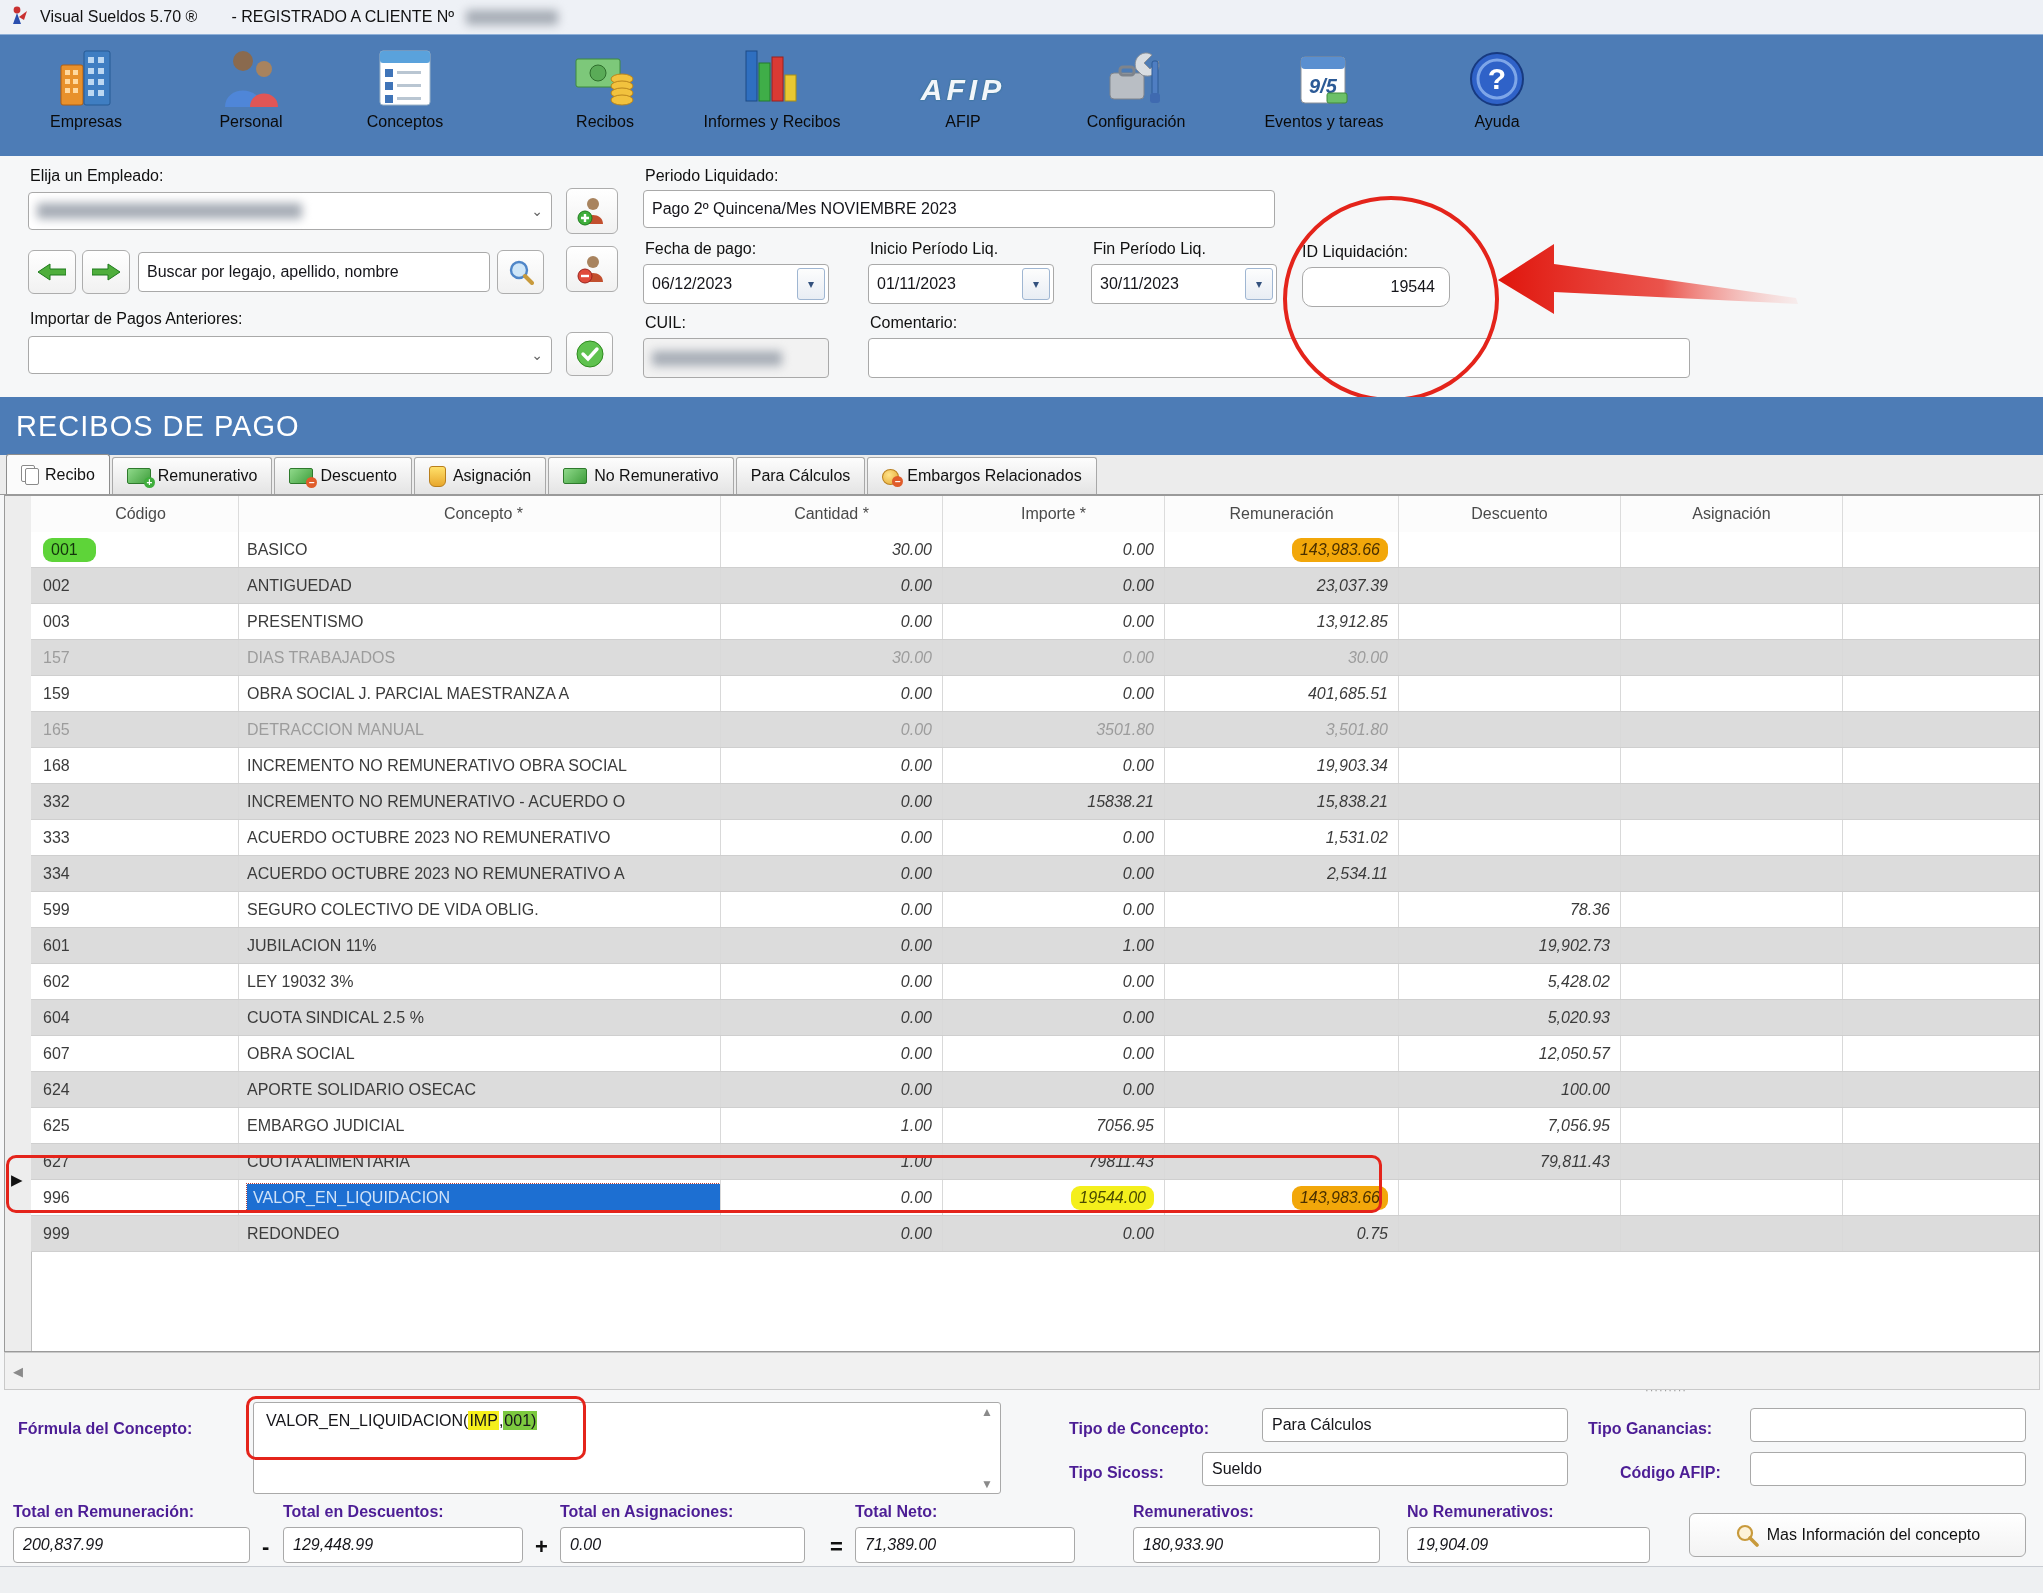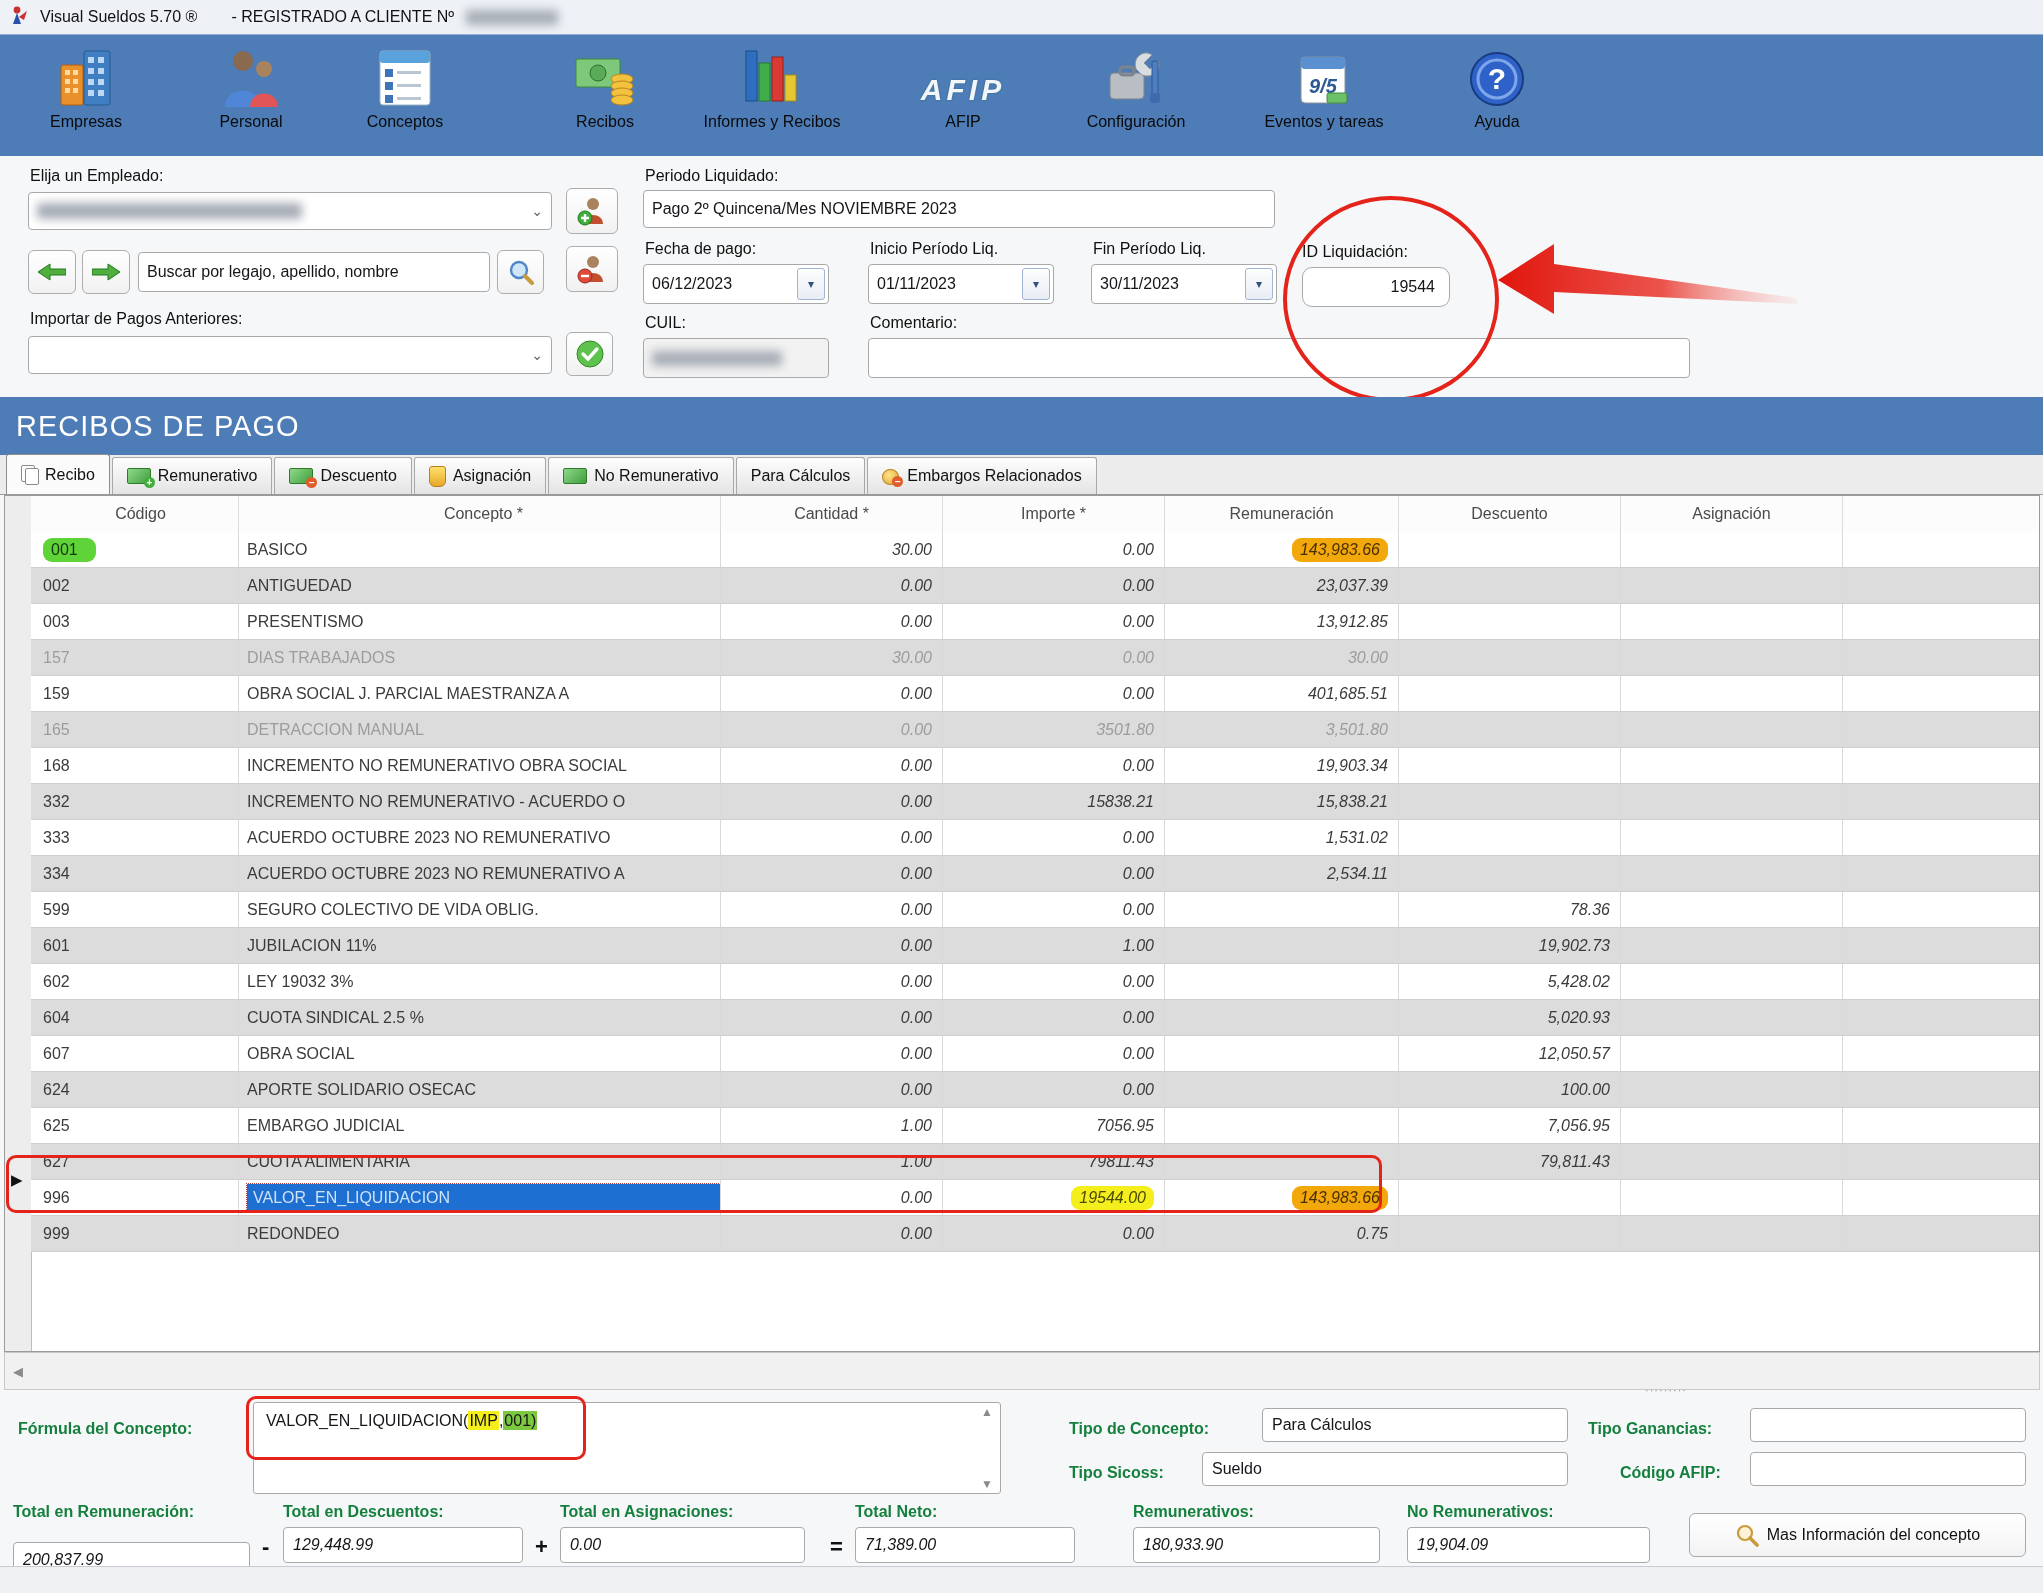--- a/index.html
+++ b/index.html
@@ -97,21 +97,21 @@
   .hl-yellow{background:#f4ef1c;color:#4a4a00;}
   .sel{display:block;width:100%;height:27px;line-height:27px;background:#1d6fd2;color:#cfe2f8;
     padding-left:6px;box-sizing:border-box;outline:1px dotted #b14040;}
   .rowmarker{position:absolute;font-size:15px;color:#111;}
 
   .hscroll{left:4px;top:1352px;width:2036px;height:38px;background:#f1f1f1;border:1px solid #c9c9c9;
     box-sizing:border-box;display:flex;align-items:center;}
   .hscroll .larrow{width:26px;text-align:center;color:#8a8a8a;font-size:13px;}
 
   
-  .blabel{font-size:16px;font-weight:bold;color:#15803d;white-space:nowrap;}
+  .blabel{font-size:16px;font-weight:bold;color:#4c1d95;white-space:nowrap;}
   .binput{background:#fff;border:1px solid #a9a9a9;border-radius:4px;box-sizing:border-box;font-size:16px;
     display:flex;align-items:center;padding:0 9px;color:#15151a;}
   .ital{font-style:italic;}
   .formulabox{background:#fff;border:1px solid #a9a9a9;border-radius:3px;box-sizing:border-box;
     font-size:16px;padding:9px 30px 9px 12px;position:relative;color:#15151a;}
   .formulabox .scrollcol{position:absolute;right:2px;top:2px;bottom:2px;width:22px;display:flex;
     flex-direction:column;justify-content:space-between;align-items:center;color:#8a8a8a;font-size:12px;}
   .hl-inline-y{background:#f4ef1c;padding:1px 1px;}
   .hl-inline-g{background:#7cc93f;padding:1px 1px;}
   .opsep{font-size:22px;font-weight:bold;color:#101010;}
@@ -633,21 +633,21 @@
   <div class="abs blabel" style="left:1069px;top:1420px;">Tipo de Concepto:</div>
   <div class="abs binput" style="left:1262px;top:1408px;width:306px;height:34px;">Para Cálculos</div>
   <div class="abs blabel" style="left:1588px;top:1420px;">Tipo Ganancias:</div>
   <div class="abs binput" style="left:1750px;top:1408px;width:276px;height:34px;"></div>
   <div class="abs blabel" style="left:1069px;top:1464px;">Tipo Sicoss:</div>
   <div class="abs binput" style="left:1202px;top:1452px;width:366px;height:34px;">Sueldo</div>
   <div class="abs blabel" style="left:1620px;top:1464px;">Código AFIP:</div>
   <div class="abs binput" style="left:1750px;top:1452px;width:276px;height:34px;"></div>
 
   <div class="abs blabel" style="left:13px;top:1503px;">Total en Remuneración:</div>
-  <div class="abs binput ital" style="left:13px;top:1527px;width:237px;height:36px;margin-top:15px;">200,837.99</div>
+  <div class="abs binput ital" style="left:13px;top:1527px;width:237px;height:36px;">200,837.99</div>
   <div class="abs opsep" style="left:262px;top:1534px;">-</div>
   <div class="abs blabel" style="left:283px;top:1503px;">Total en Descuentos:</div>
   <div class="abs binput ital" style="left:283px;top:1527px;width:240px;height:36px;">129,448.99</div>
   <div class="abs opsep" style="left:535px;top:1534px;">+</div>
   <div class="abs blabel" style="left:560px;top:1503px;">Total en Asignaciones:</div>
   <div class="abs binput ital" style="left:560px;top:1527px;width:245px;height:36px;">0.00</div>
   <div class="abs opsep" style="left:830px;top:1534px;">=</div>
   <div class="abs blabel" style="left:855px;top:1503px;">Total Neto:</div>
   <div class="abs binput ital" style="left:855px;top:1527px;width:220px;height:36px;">71,389.00</div>
   <div class="abs blabel" style="left:1133px;top:1503px;">Remunerativos:</div>

